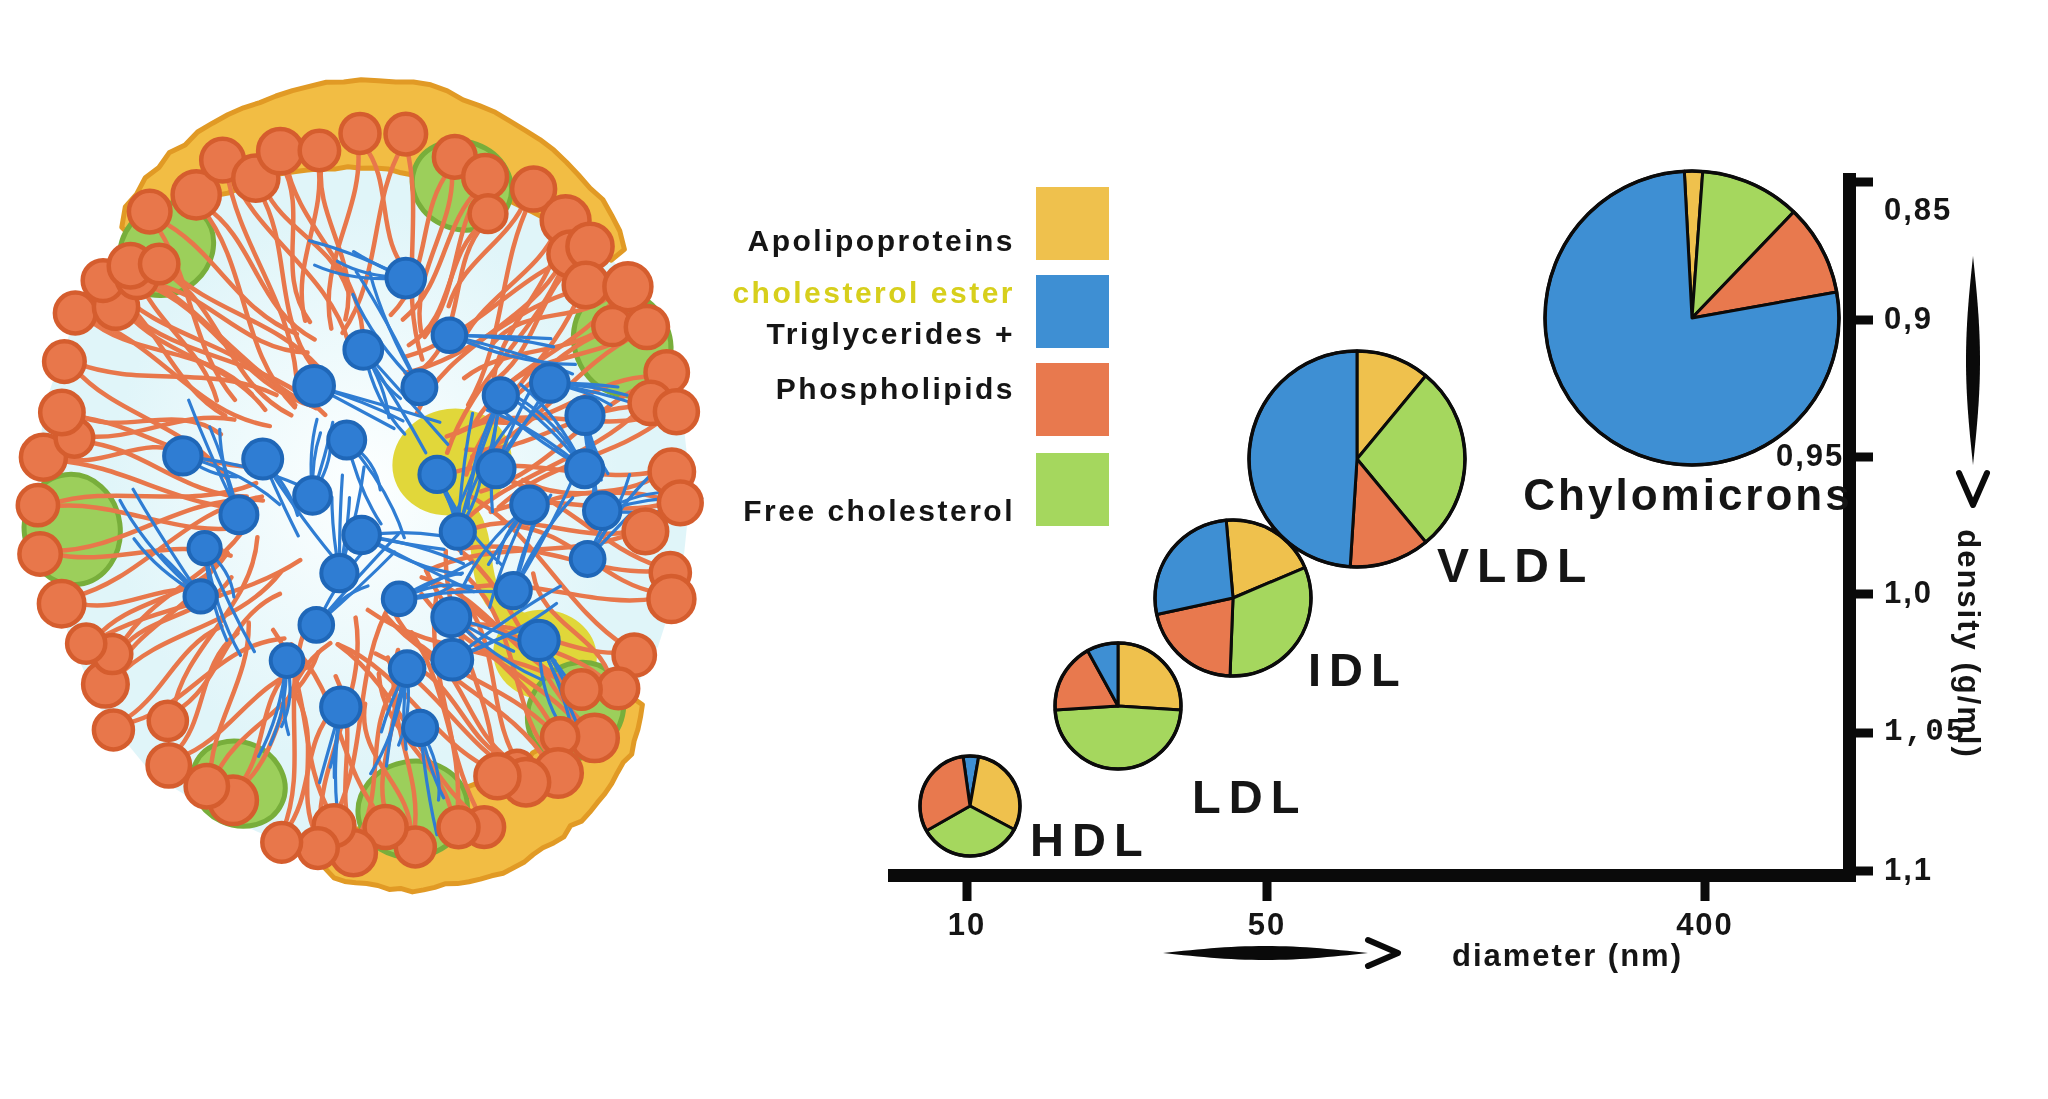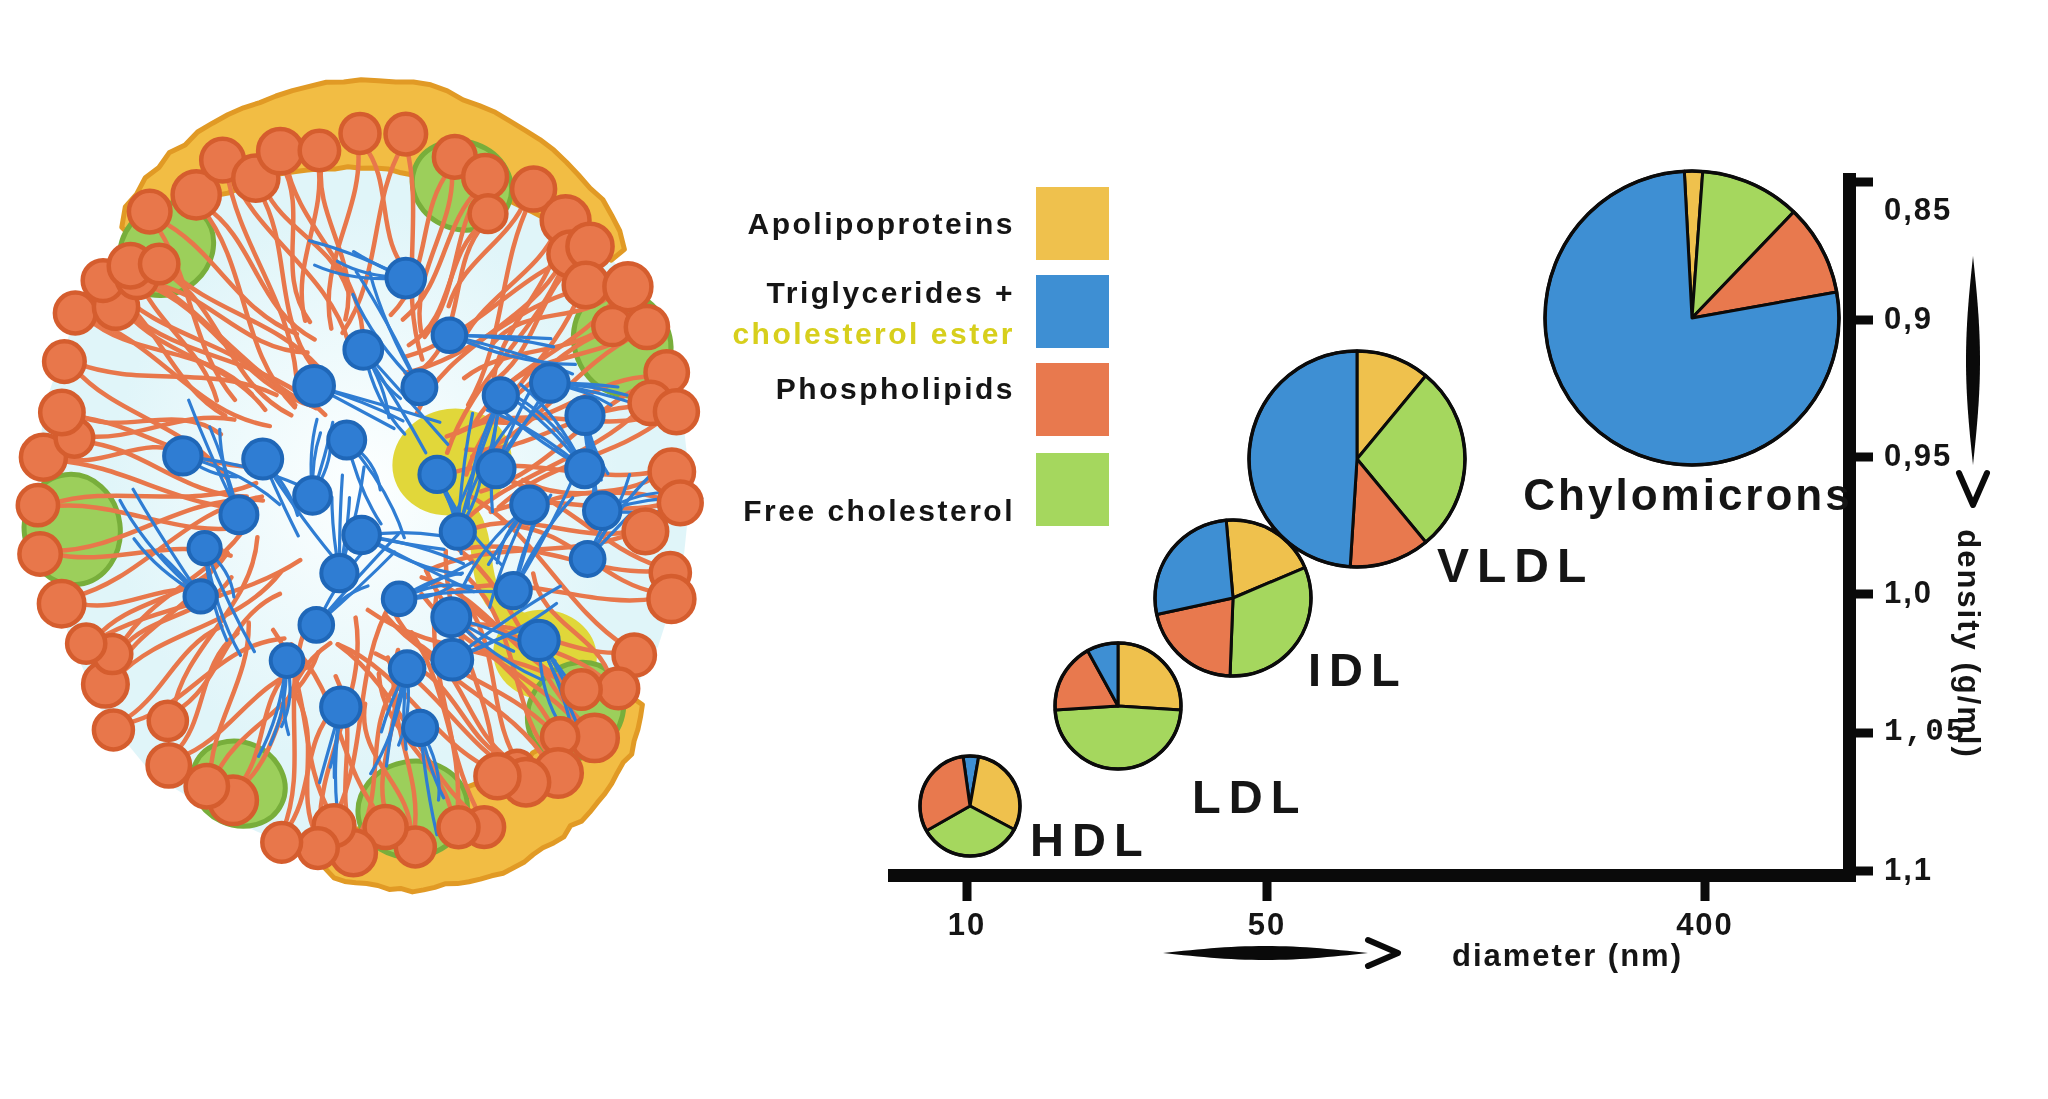--- a/index.html
+++ b/index.html
@@ -471,46 +471,46 @@
       <g>
         <path d="M1692,318 L1684.3066144322872,171.20145839107764 A147,147 0 0,1 1702.7660149777619,171.39477184800467 Z" fill="#EFC14D" stroke="#0b0b0b" stroke-width="3" stroke-linejoin="round"></path>
         <path d="M1692,318 L1702.7660149777619,171.39477184800467 A147,147 0 0,1 1793.7450465589498,211.90124646954075 Z" fill="#A5D75E" stroke="#0b0b0b" stroke-width="3" stroke-linejoin="round"></path>
         <path d="M1692,318 L1793.7450465589498,211.90124646954075 A147,147 0 0,1 1836.6767543714786,291.96854317302126 Z" fill="#E8794E" stroke="#0b0b0b" stroke-width="3" stroke-linejoin="round"></path>
         <path d="M1692,318 L1836.6767543714786,291.96854317302126 A147,147 0 1,1 1684.3066144322872,171.20145839107764 Z" fill="#3E8FD3" stroke="#0b0b0b" stroke-width="3" stroke-linejoin="round"></path>
         <circle cx="1692" cy="318" r="147" fill="none" stroke="#0b0b0b" stroke-width="3.5"></circle>
       </g>
     </svg>
 
   <div>
-    <div class="lrow" style="top: 187px; height: 73px; align-items: flex-end;">
+    <div class="lrow" style="top: 204px; height: 73px; align-items: flex-end;">
       <div class="ltext" style="color: rgb(21, 21, 21);">Apolipoproteins</div>
     </div>
     <div class="swatch" style="top: 187px; background: rgb(239, 193, 77);"></div>
 
     <div class="lrow" style="top: 268px; height: 90px;">
+      <div class="ltext" style="color: rgb(215, 207, 28);">cholesterol ester</div>
       <div class="ltext" style="color: rgb(21, 21, 21);">Triglycerides +</div>
-      <div class="ltext" style="color: rgb(215, 207, 28);">cholesterol ester</div>
     </div>
     <div class="swatch" style="top: 275px; background: rgb(62, 143, 211);"></div>
 
     <div class="lrow" style="top: 352px; height: 73px;">
       <div class="ltext" style="color: rgb(21, 21, 21);">Phospholipids</div>
     </div>
     <div class="swatch" style="top: 363px; background: rgb(232, 121, 78);"></div>
 
     <div class="lrow" style="top: 474px; height: 73px;">
       <div class="ltext" style="color: rgb(21, 21, 21);">Free cholesterol</div>
     </div>
     <div class="swatch" style="top: 453px; background: rgb(165, 215, 94);"></div>
   </div>
 
   <div id="textlayer">
       <div class="abs ytick" style="left: 1884px; top: 163px; margin-top: 29px;">0,85</div>
       <div class="abs ytick" style="left: 1884px; top: 301px;">0,9</div>
-      <div class="abs ytick" style="left: 1884px; top: 438px;">0,95</div>
+      <div class="abs ytick" style="left: 1776px; top: 438px;">0,95</div>
       <div class="abs ytick" style="left: 1884px; top: 575px;">1,0</div>
       <div class="abs ytick" style="left: 1884px; top: 714px; font-family: Liberation Mono, monospace;">1,05</div>
       <div class="abs ytick" style="left: 1884px; top: 852px;">1,1</div>
       <div class="abs xtick" style="left: 967px; top: 907px;">10</div>
       <div class="abs xtick" style="left: 1267px; top: 907px;">50</div>
       <div class="abs xtick" style="left: 1705px; top: 907px;">400</div>
       <div class="abs axlabel" style="left: 1420px; top: 938px; margin-left: 32px;">diameter (nm)</div>
       <div class="abs axlabel" style="left: 1818px; top: 626px; width: 300px; text-align: center; transform: rotate(90deg);">density (g/ml)</div>
       <div class="abs pielabel" style="top: 812px; font-size: 47px; letter-spacing: 8px; left: 1030px;">HDL</div>
       <div class="abs pielabel" style="top: 724px; font-size: 47px; letter-spacing: 8px; left: 1192px; margin-top: 45px;">LDL</div>

